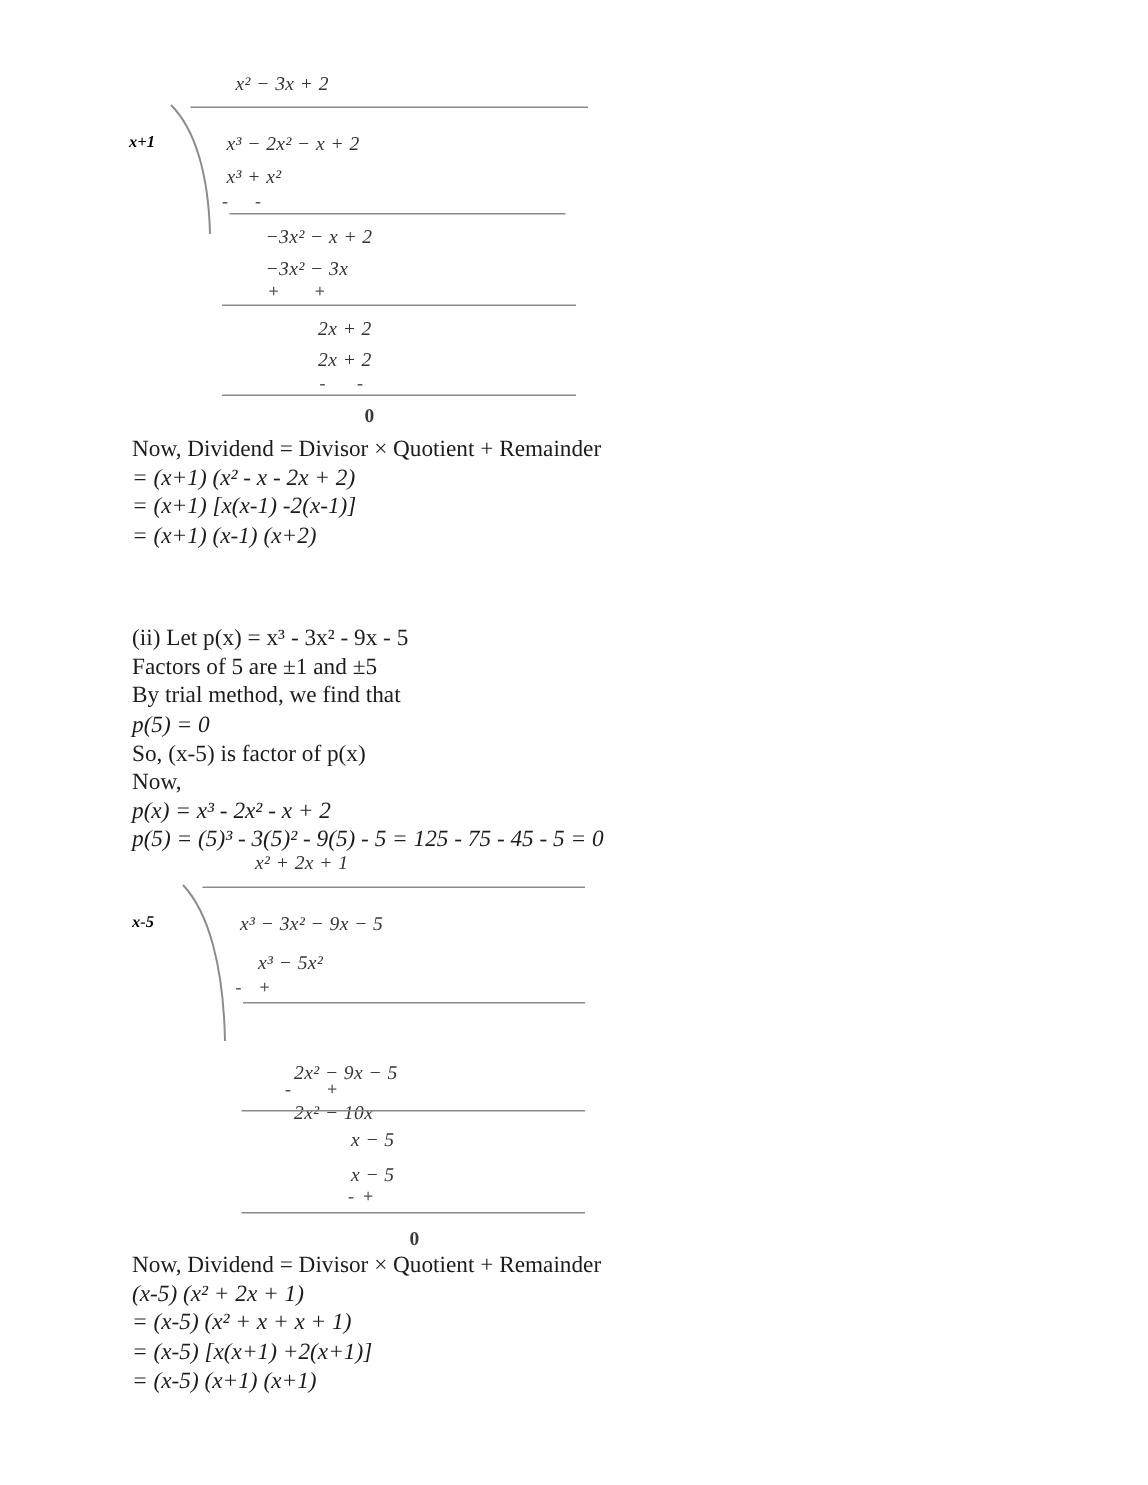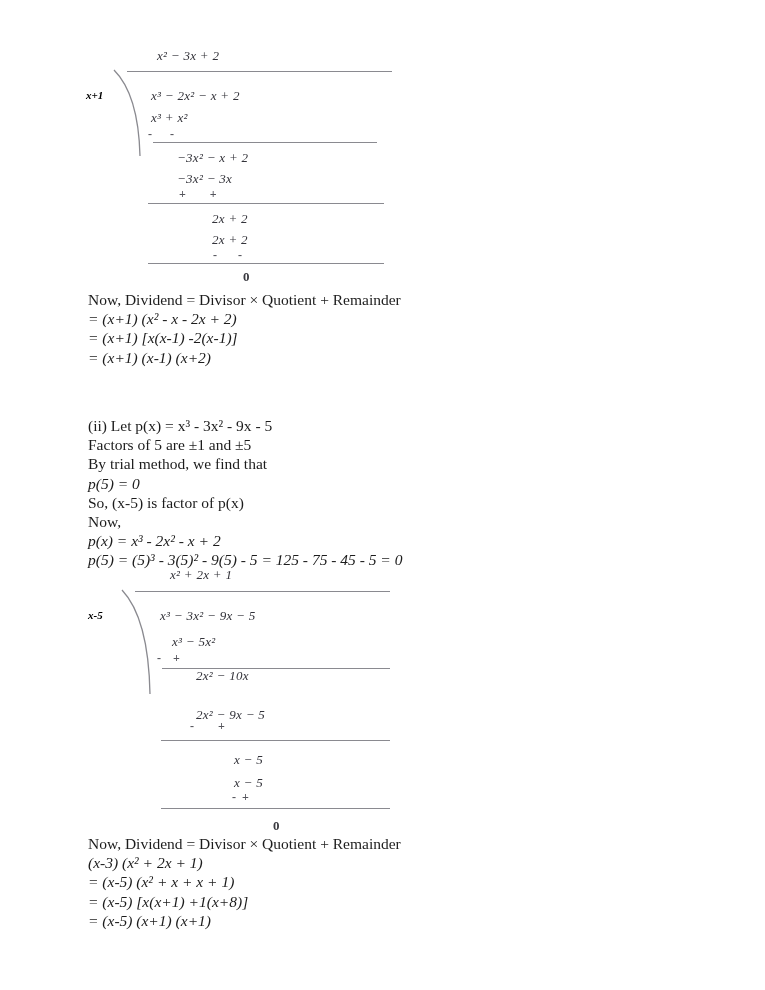--- a/index.html
+++ b/index.html
@@ -171,38 +171,38 @@
     <div class="div-row" style="left:160px; top:608px;">x³ − 3x² − 9x − 5</div>
 
     <div class="div-row" style="left:172px; top:634px;">x³ − 5x²</div>
 
     <div class="div-signs" style="left:157px; top:651px;">-    +</div>
 
     <div class="div-rule" style="left:162px; top:668px; width:228px;"></div>
 
     <div class="div-row" style="left:196px; top:679px;margin-top:28px;">2x² − 9x − 5</div>
 
-    <div class="div-row" style="left:196px; top:668px;">2x² − 10x</div>
+    <div class="div-row" style="left:196px; top:734px;">2x² − 10x</div>
 
     <div class="div-signs" style="left:190px; top:719px;">-        +</div>
 
     <div class="div-rule" style="left:161px; top:740px; width:229px;"></div>
 
     <div class="div-row" style="left:234px; top:752px;">x − 5</div>
 
     <div class="div-row" style="left:234px; top:775px;">x − 5</div>
 
     <div class="div-signs" style="left:232px; top:790px;">-  +</div>
 
     <div class="div-rule" style="left:161px; top:808px; width:229px;"></div>
 
     <div class="div-zero" style="left:273px; top:818px;">0</div>
   </div>
 
   <div class="prose" style="left:88px; top:834px;">
     <span class="ln">Now, Dividend = Divisor × Quotient + Remainder</span>
-    <span class="ln it">(x-3) (x² + 2x + 1)</span>
+    <span class="ln it">(x-5) (x² + 2x + 1)</span>
     <span class="ln it">= (x-5) (x² + x + x + 1)</span>
-    <span class="ln it">= (x-5) [x(x+1) +1(x+8)]</span>
+    <span class="ln it">= (x-5) [x(x+1) +2(x+1)]</span>
     <span class="ln it">= (x-5) (x+1) (x+1)</span>
   </div>
 
 </div>
 
 </body></html>

